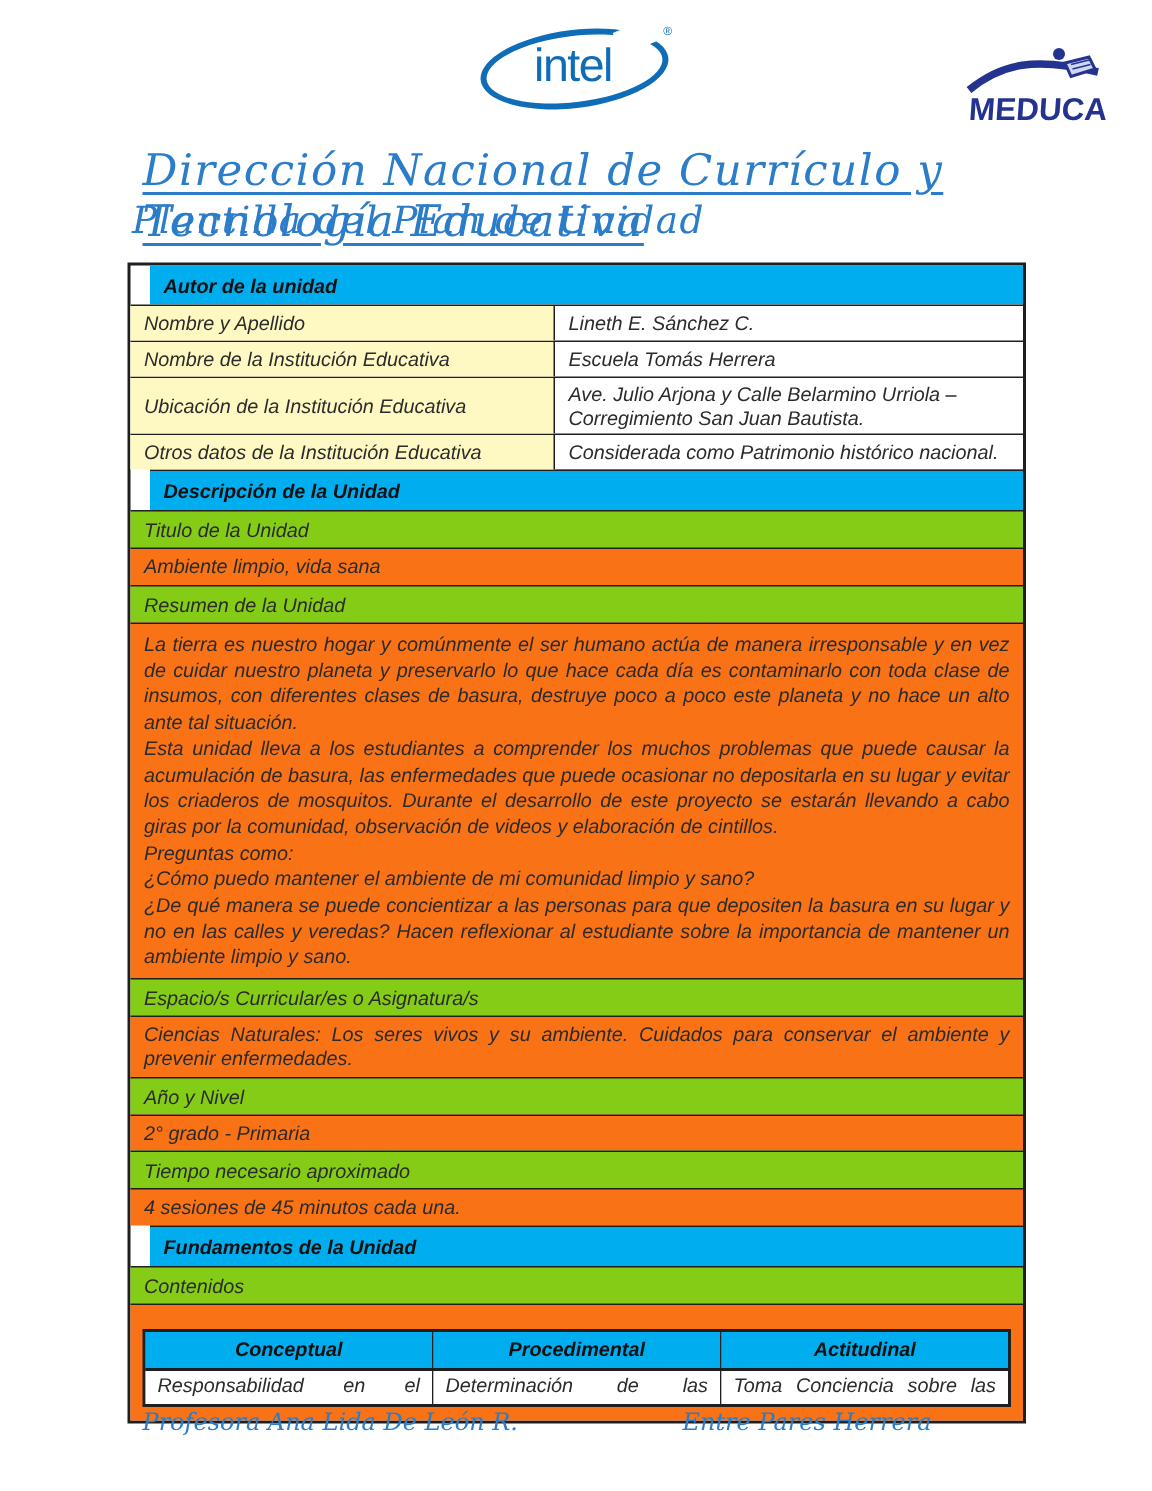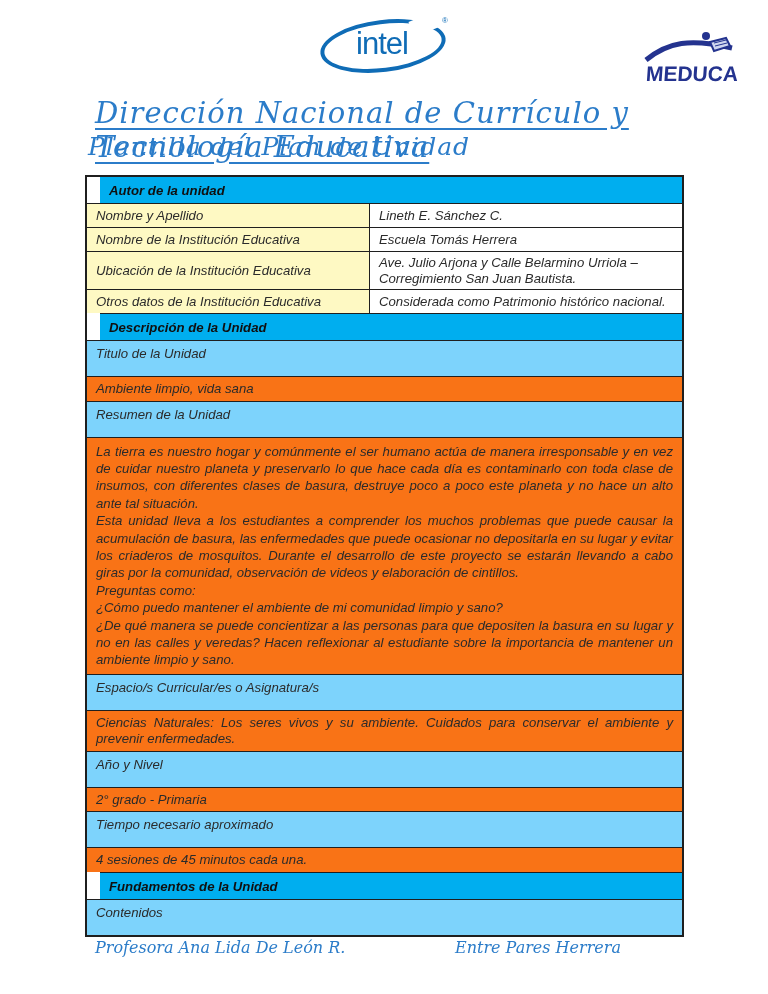--- a/index.html
+++ b/index.html
@@ -35,21 +35,21 @@
   .title1 { position:absolute; left:95px; top:96px; font-size:29px; letter-spacing:1px;
     text-decoration:underline; text-underline-offset:5px; }
   .title2 { position:absolute; left:88px; top:132px; font-size:25px; letter-spacing:1px; }
 
   
   .doc-table { position:absolute; left:85px; top:175px; width:599px;
     border:2px solid #1f1f1f; font-style:italic; font-size:13.2px; }
   .row { border-top:1px solid #1f1f1f; }
   .row:first-child { border-top:none; }
   .sec-hd { background:#00aeef; font-weight:bold; padding:6px 9px 5px; color:#101010;margin-left:13px; }
-  .lbl-full { background:#7dd3fc; padding:5px 9px 15px; }
+  .lbl-full { background:#84cc16; padding:5px 9px 4px; }
   .val-full { background:#f97316; padding:4px 9px 3px; line-height:16.5px; }
   .two-col { display:flex; align-items:stretch; background:#ffffff; }
   .two-col .lbl { width:283px; background:#fef9c3; border-right:1px solid #1f1f1f;
     padding:4px 9px; display:flex; align-items:center; }
   .two-col .val { flex:1; padding:3px 9px 2px; line-height:16px; display:flex;
     align-items:center; }
   .resumen { min-height:218px; padding:5px 9px; }
   .resumen p { text-align:justify; line-height:17.4px; }
   .just { text-align:justify; }
 
@@ -138,19 +138,33 @@
 
     <div class="row lbl-full">Año y Nivel</div>
     <div class="row val-full">2° grado - Primaria</div>
 
     <div class="row lbl-full">Tiempo necesario aproximado</div>
     <div class="row val-full">4 sesiones de 45 minutos cada una.</div>
 
     <div class="row sec-hd">Fundamentos de la Unidad</div>
     <div class="row lbl-full">Contenidos</div>
 
+    <div class="row val-full contenidos-cell">
+      <div class="inner-table">
+        <div class="inner-hd">
+          <div>Conceptual</div>
+          <div>Procedimental</div>
+          <div>Actitudinal</div>
+        </div>
+        <div class="inner-row">
+          <div>Responsabilidad en el</div>
+          <div>Determinación de las</div>
+          <div>Toma Conciencia sobre las</div>
+        </div>
+      </div>
+    </div>
 
   </div>
 
   <div class="script footer-left">Profesora Ana Lida De León R.</div>
   <div class="script footer-right">Entre Pares Herrera</div>
 
 </div>
 
 </body></html>

